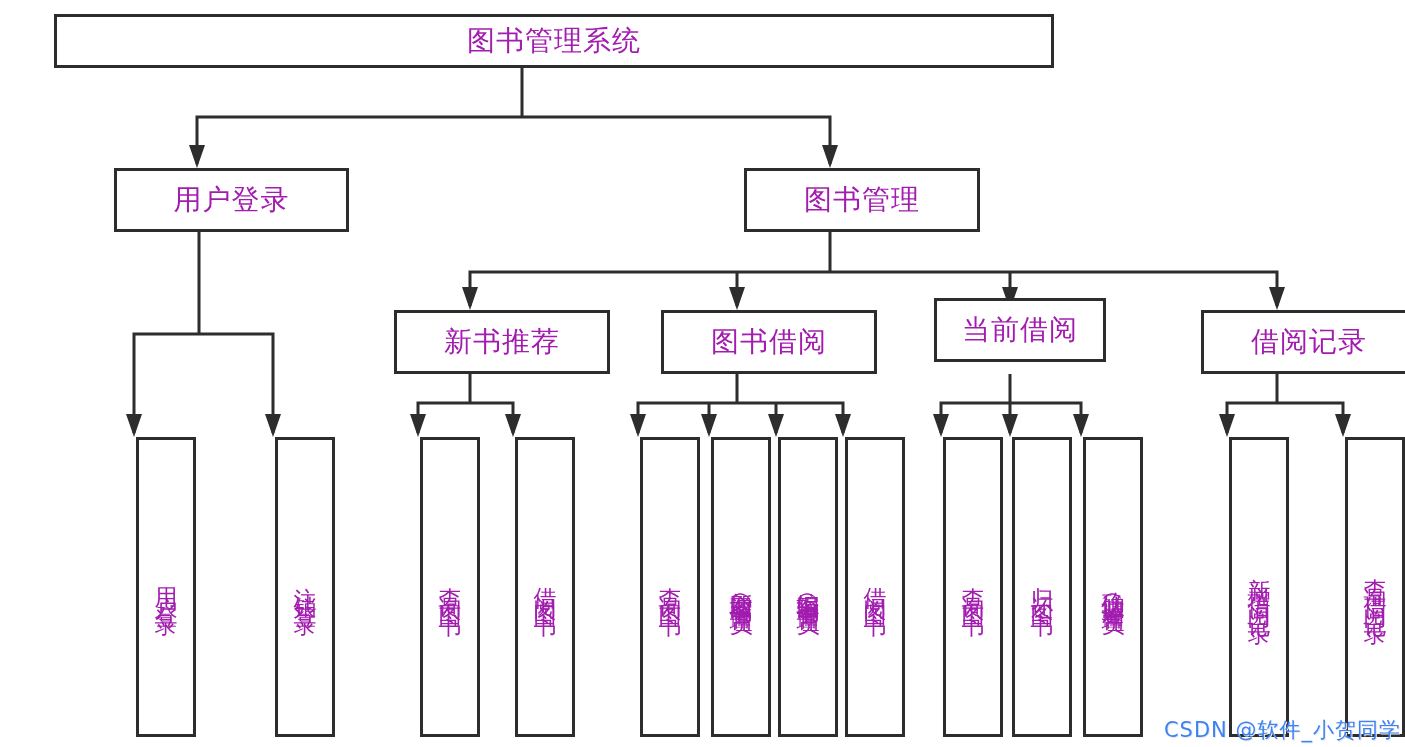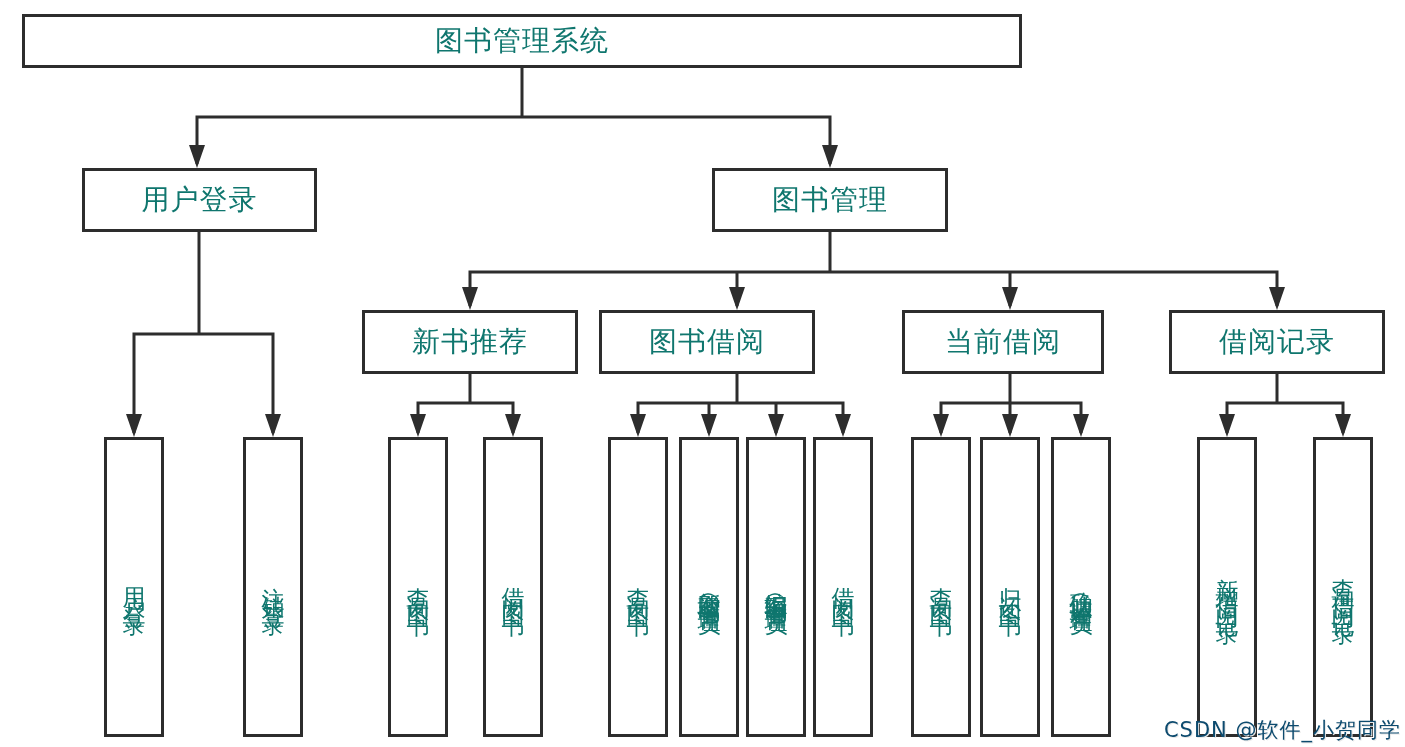--- a/index.html
+++ b/index.html
@@ -3,35 +3,36 @@
 <meta charset="utf-8">
 <style>
   html,body{margin:0;padding:0;background:#ffffff;}
   .canvas{
     position:relative;width:1405px;height:747px;background:#ffffff;
     font-family:"DejaVu Sans","Liberation Sans",sans-serif;overflow:hidden;
   }
   .connectors{position:absolute;left:0;top:0;width:1405px;height:747px;}
   .box{
     position:absolute;box-sizing:border-box;background:#ffffff;
-    border:3px solid #2d2d2d;color:#0f766e;
+    border:3px solid #2d2d2d;color:#a21caf;
     display:flex;align-items:center;justify-content:center;
     z-index:2;
+    margin-left:32px;
   }
   .hbox{height:64px;font-size:28px;letter-spacing:1px;white-space:nowrap;}
   .root{left:22px;top:14px;width:1000px;height:54px;}
   .leaf{top:437px;width:60px;height:300px;font-size:23px;}
   .leaf .vtext{
     writing-mode:vertical-rl;text-orientation:mixed;
     letter-spacing:9px;line-height:1;
   }
   .leaf.tight .vtext{letter-spacing:3px;}
   .watermark{
     position:absolute;right:4px;bottom:3px;z-index:6;
-    font-size:21px;color:#0c4a6e;letter-spacing:1px;white-space:nowrap;
+    font-size:21px;color:#3b82f6;letter-spacing:1px;white-space:nowrap;
     text-shadow:1px 1px 0 #e8e8e8;
   }
 </style>
 </head>
 <body>
 
 <div class="canvas">
 
   <svg class="connectors" viewBox="0 0 1405 747" xmlns="http://www.w3.org/2000/svg">
     <g stroke="#2d2d2d" stroke-width="3" fill="none">
@@ -87,24 +88,24 @@
   <div class="box hbox" style="left:82px;top:168px;width:235px;">
     <span>用户登录</span>
   </div>
   <div class="box hbox" style="left:362px;top:310px;width:216px;">
     <span>新书推荐</span>
   </div>
 
   <div class="box hbox" style="left:712px;top:168px;width:236px;">
     <span>图书管理</span>
   </div>
-  <div class="box hbox" style="left:599px;top:310px;width:216px;">
+  <div class="box hbox" style="left:629px;top:310px;width:216px;">
     <span>图书借阅</span>
   </div>
-  <div class="box hbox" style="left:902px;top:310px;width:202px;">
+  <div class="box hbox" style="left:902px;top:298px;width:172px;">
     <span>当前借阅</span>
   </div>
   <div class="box hbox" style="left:1169px;top:310px;width:216px;">
     <span>借阅记录</span>
   </div>
 
   <div class="box leaf" style="left:104px;">
     <span class="vtext">用户登录</span>
   </div>
   <div class="box leaf" style="left:243px;">

